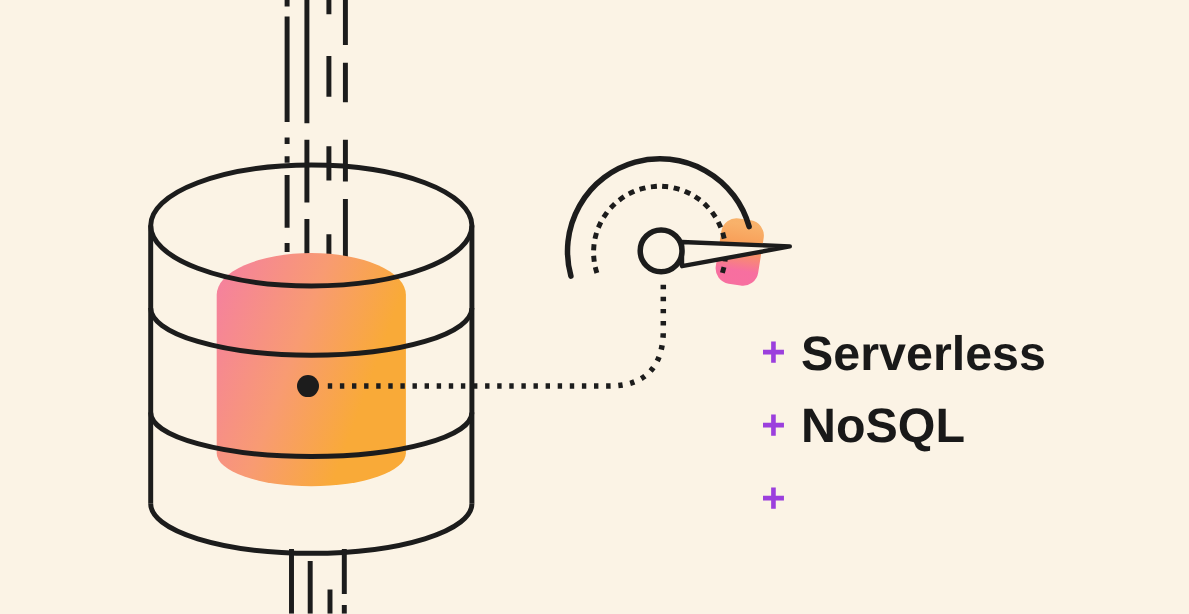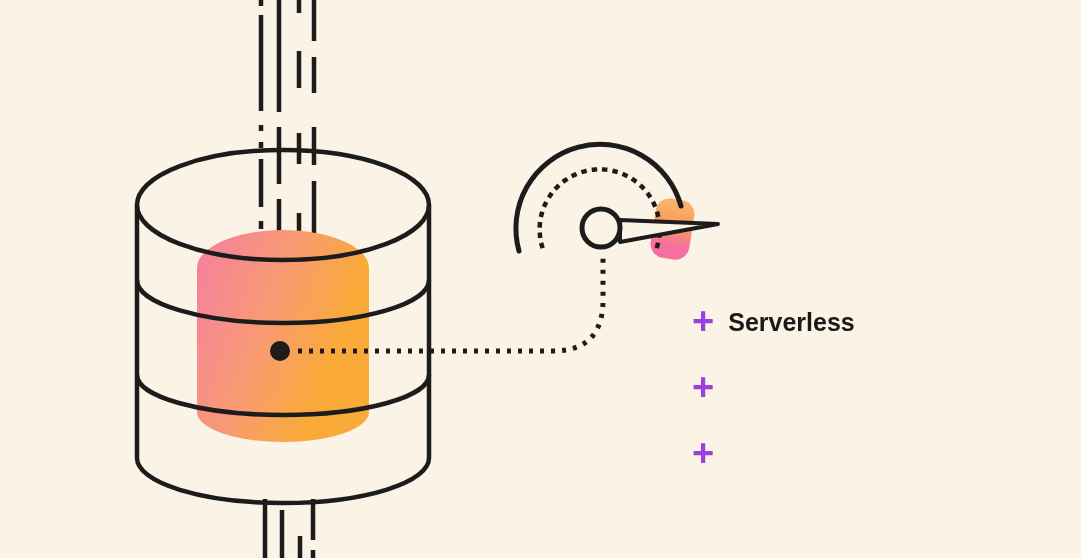--- a/index.html
+++ b/index.html
@@ -42,21 +42,21 @@
   }
   .feature .plus {
     font-size: 38px;
     font-weight: 700;
     color: var(--accent-purple);
     line-height: 1;
     margin-right: 14px;
     transform: translateY(-1px);
   }
   .feature .label {
-    font-size: 25px;
+    font-size: 44px;
     font-weight: 700;
     color: var(--text);
     letter-spacing: 0px;
   }
 </style>
 </head>
 <body>
 
 <div class="stage">
 
@@ -112,19 +112,20 @@
     </g>
   </svg>
 
   <div class="features">
     <div class="feature">
       <span class="plus">+</span>
       <span class="label">Serverless</span>
     </div>
     <div class="feature">
       <span class="plus">+</span>
+      <span class="label">NoSQL</span>
     </div>
     <div class="feature">
       <span class="plus">+</span>
     </div>
   </div>
 
 </div>
 
 </body></html>

